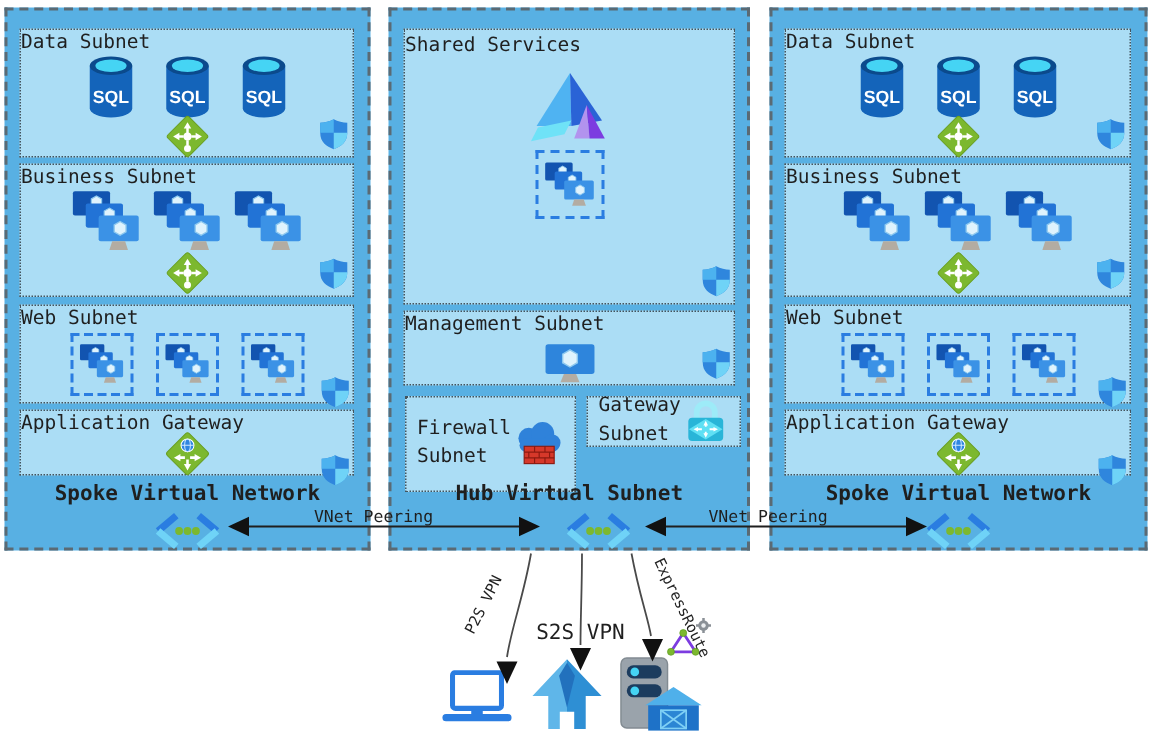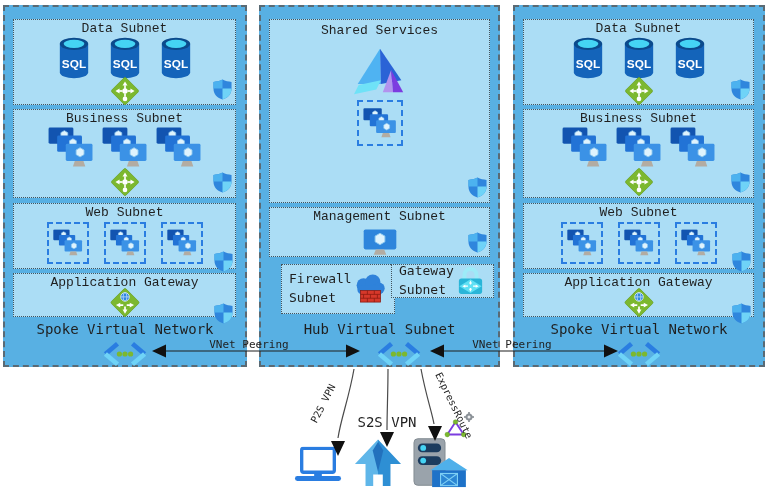--- a/index.html
+++ b/index.html
@@ -7,26 +7,26 @@
     --azure:#2a7de1; --cyan:#6fd3f7; --green:#7cb82f; --text:#1f1f1f; --line:#444444;
   }
   html,body{margin:0;padding:0;background:#fff;}
   .canvas{position:relative;width:768px;height:491px;background:#fff;overflow:hidden;
           font-family:"DejaVu Sans Mono",monospace;color:var(--text);}
   .defs{position:absolute;width:0;height:0;}
   .panel{position:absolute;top:5px;height:362px;background:var(--panel);
          border:2px dashed var(--outline);box-sizing:border-box;}
   .subnet{position:absolute;left:8px;right:9px;background:var(--subnet);
           border:1.5px dotted var(--inner_outline);box-sizing:border-box;overflow:visible;}
-  .slabel{text-align:center;font-size:13px;margin-top:1px;white-space:nowrap;font-family:Liberation Mono, monospace;}
+  .slabel{font-size:13px;margin-top:1px;white-space:nowrap;}
   .slabel2{font-size:13px;white-space:pre-line;line-height:1.45;}
   .row{display:flex;justify-content:center;align-items:flex-start;}
   .ac{position:absolute;left:50%;transform:translateX(-50%);}
   .shield{position:absolute;right:3px;bottom:4px;width:19px;height:21px;}
-  .panel-title{position:absolute;top:314px;left:0;right:0;text-align:center;font-size:14px;white-space:nowrap;}
+  .panel-title{position:absolute;top:314px;left:0;right:0;text-align:center;font-size:14px;white-space:nowrap;font-weight:bold;}
   .vnet{position:absolute;top:333px;width:56px;height:28px;}
   .dashbox{border:2px dashed var(--azure);display:flex;align-items:center;justify-content:center;box-sizing:border-box;background:transparent;}
   .hbox{display:flex;align-items:center;justify-content:space-between;padding:0 7px;}
   .overlay{position:absolute;left:0;top:0;width:768px;height:491px;pointer-events:none;}
   .flabel{position:absolute;font-size:10px;text-align:center;white-space:nowrap;color:var(--text);}
   .plabel{position:absolute;font-size:11px;text-align:center;white-space:nowrap;color:var(--text);}
   .bicon{position:absolute;}
   .sqlt{font:bold 12.5px "Liberation Sans",sans-serif;fill:#fff;text-anchor:middle;}
   svg{display:block;}
 </style>
@@ -294,21 +294,21 @@
     </div>
     <div class="subnet" style="top:200px;height:50px;right:8px">
       <div class="slabel">Management Subnet</div>
       <svg class="ac" style="top:21px;width:38px;height:29px" viewBox="0 0 40 32">
           <use href="#s-vm"></use>
         </svg>
       <svg class="shield" style="bottom:3px;right:2px" viewBox="0 0 20 22">
           <use href="#s-shield"></use>
         </svg>
     </div>
-    <div class="subnet hbox" style="left:20px;right:auto;top:257px;width:114px;height:50px">
+    <div class="subnet hbox" style="left:9px;right:auto;top:257px;width:114px;height:64px">
       <div class="slabel2">Firewall
 Subnet</div>
       <svg style="width:42px;height:36px" viewBox="0 0 46 40">
           <use href="#s-fw"></use>
         </svg>
     </div>
     <div class="subnet hbox" style="left:130px;right:auto;top:257px;width:103px;height:34px">
       <div class="slabel2">Gateway
 Subnet</div>
       <svg style="width:31px;height:32px" viewBox="0 0 36 34">

